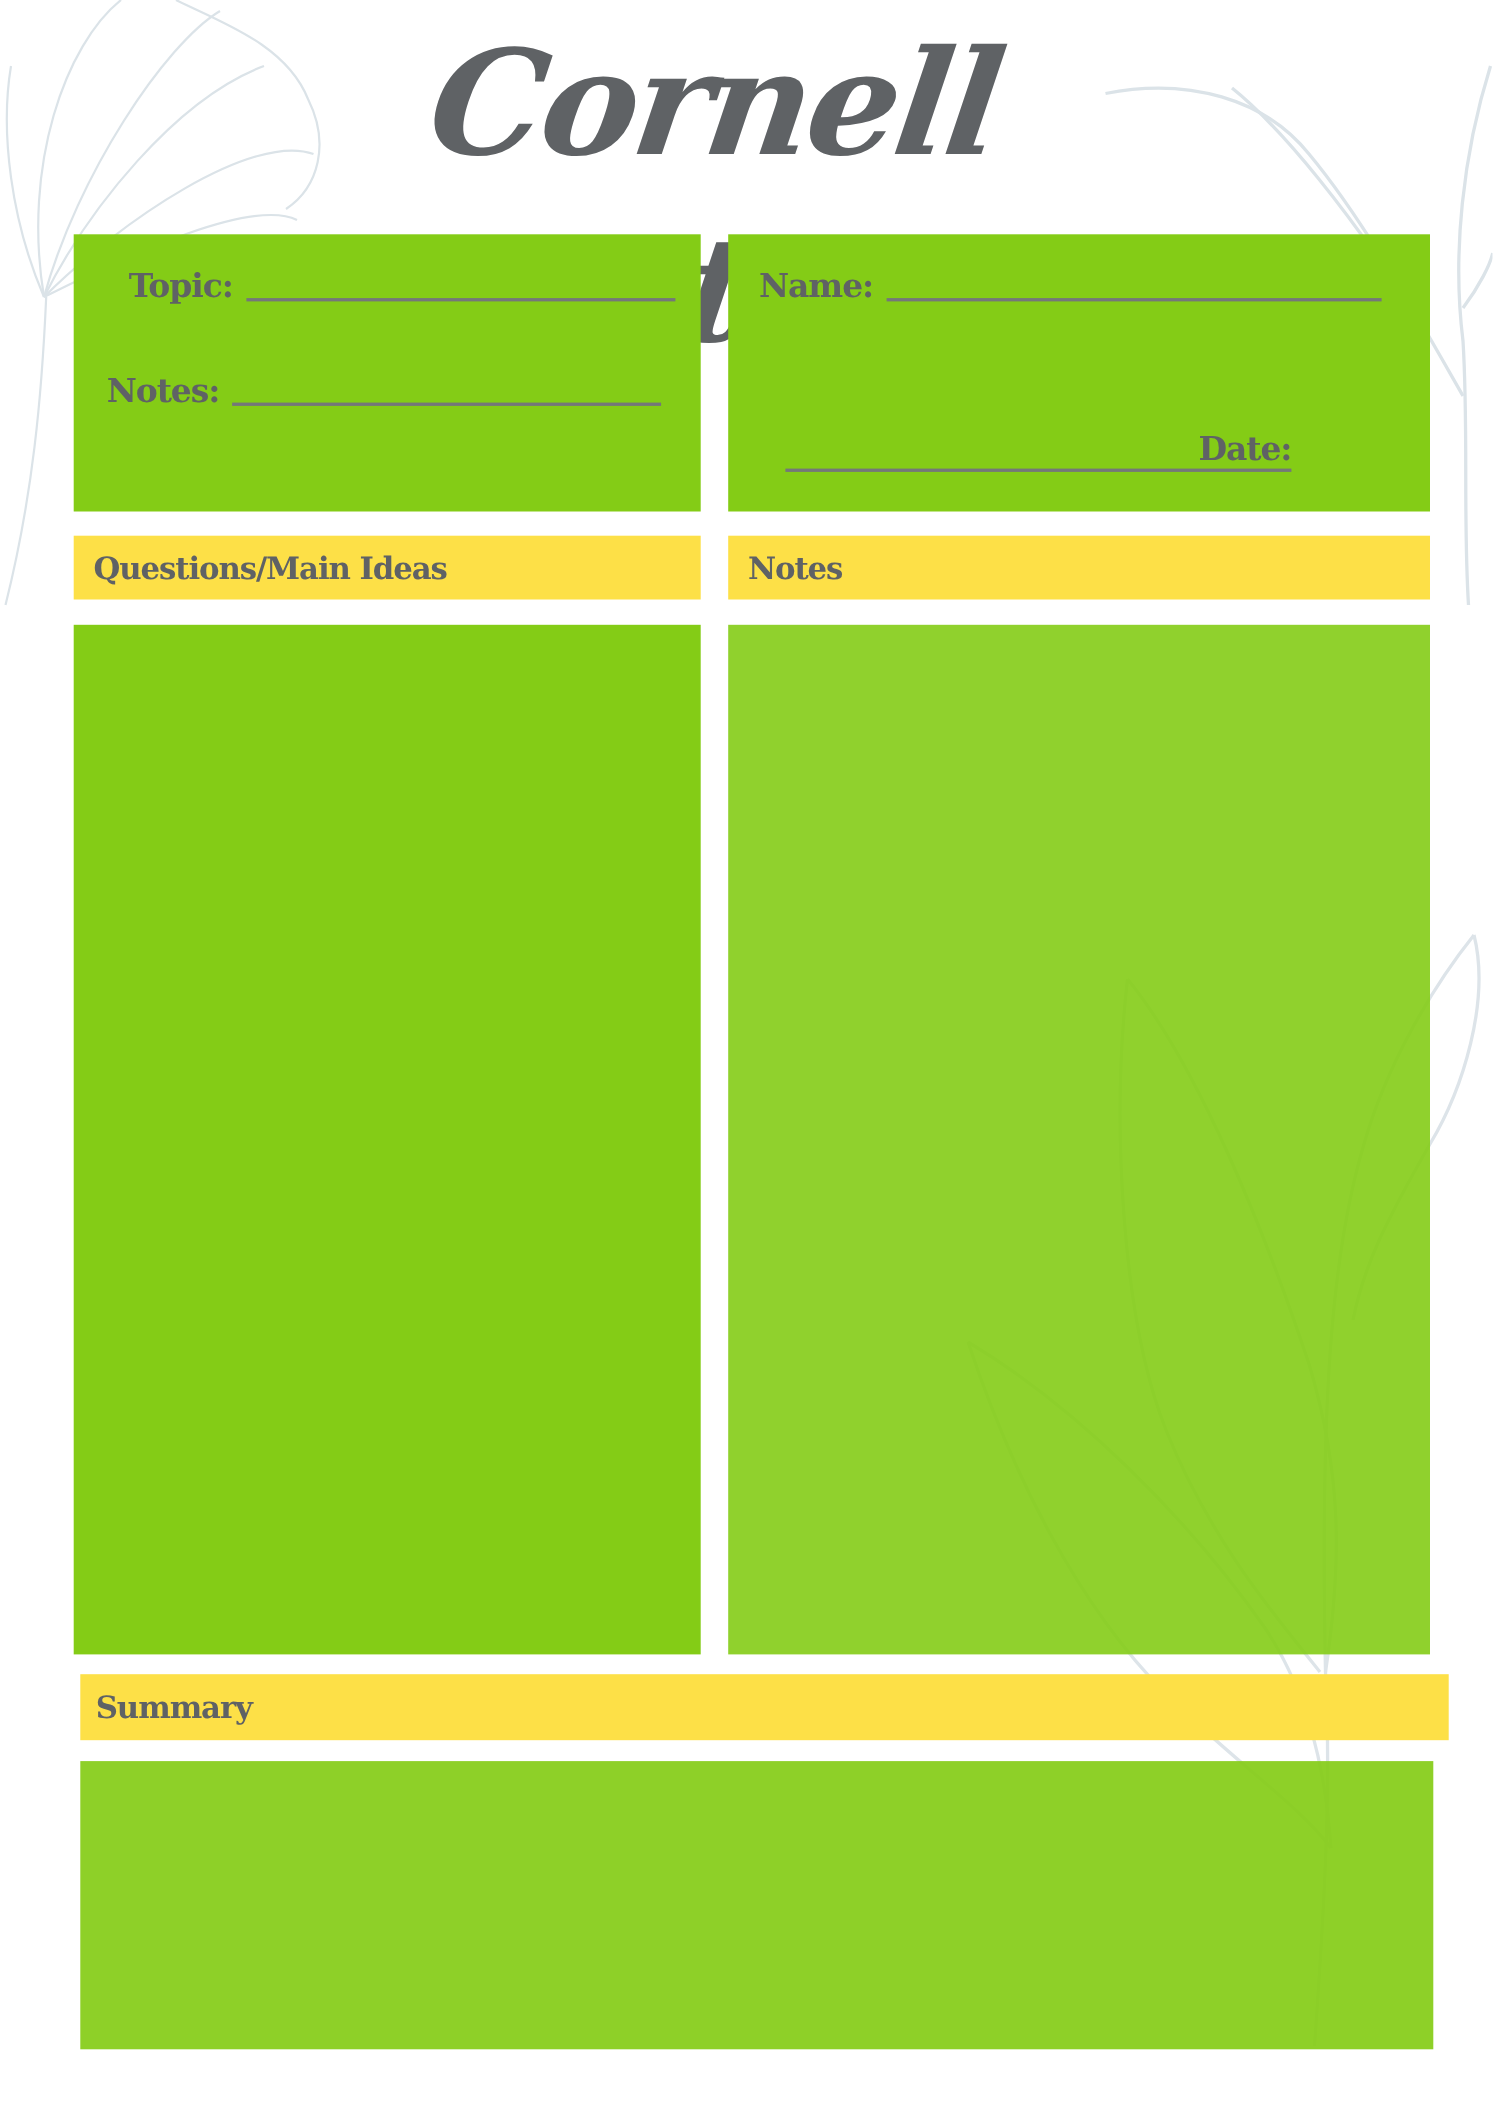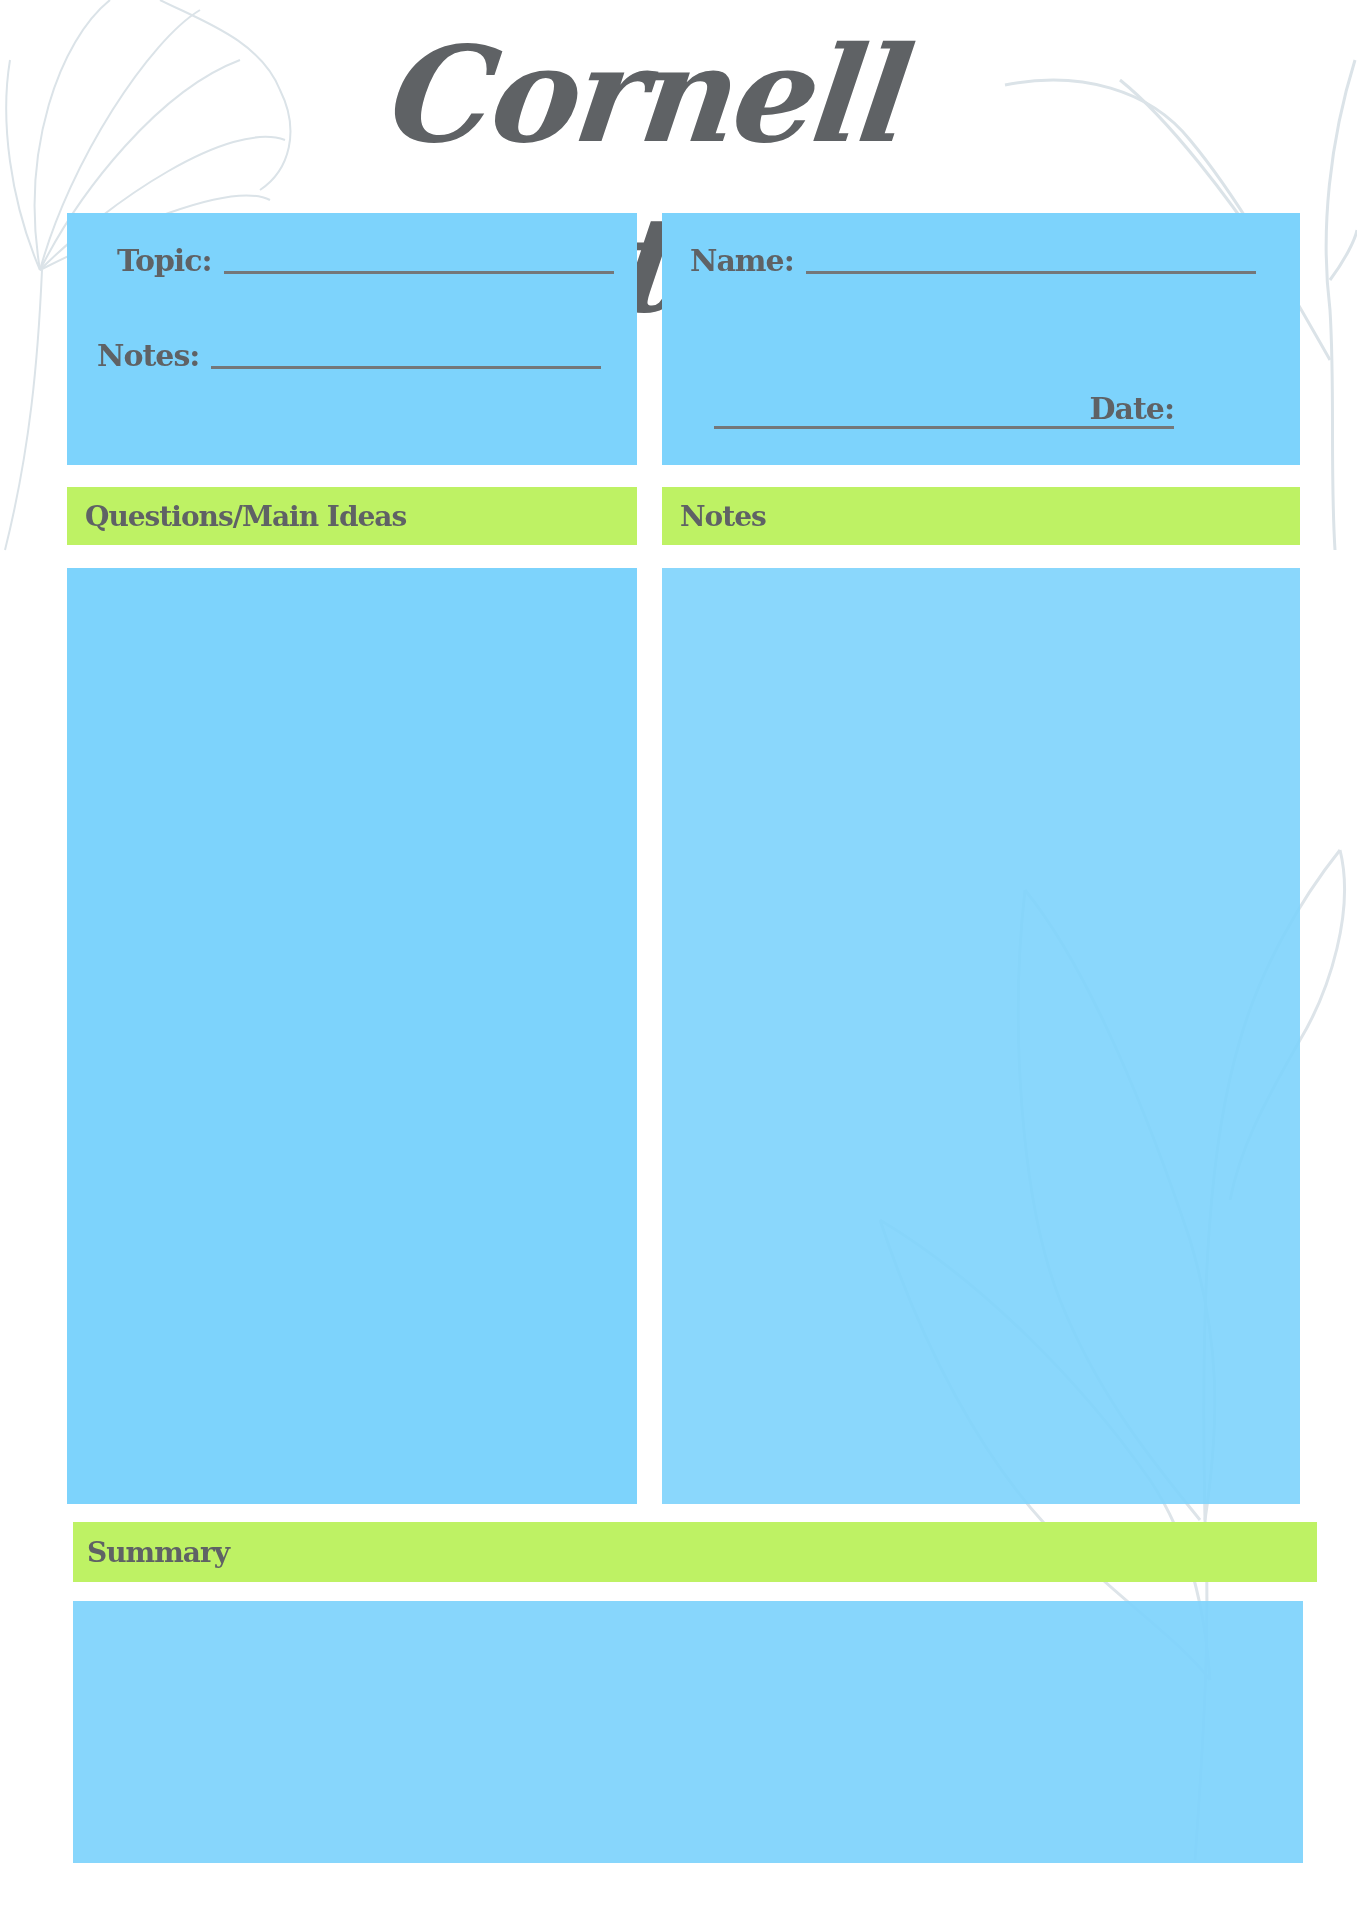--- a/index.html
+++ b/index.html
@@ -10,22 +10,22 @@
     color: #5f6265;
   }
   .deco { position: absolute; pointer-events: none; }
   .title {
     position: absolute; left: 300px; top: 10px; width: 700px; height: 170px;
     text-align: center;
     font-family: "DejaVu Serif", serif; font-style: italic; font-weight: bold;
     font-size: 132px; line-height: 170px; letter-spacing: -4px;
     color: #5f6265; transform: skewX(-8deg);
   }
-  .box { position: absolute; background: #7dd3fc; }
-  .hdr { position: absolute; background: #bef264; }
+  .box { position: absolute; background: #84cc16; }
+  .hdr { position: absolute; background: #fde047; }
   .hdr-label {
     position: absolute; left: 18px; top: 0; height: 100%;
     display: flex; align-items: center;
     font-weight: bold; font-size: 28px; letter-spacing: -1px; color: #5f6265;
   }
   .field { position: absolute; display: flex; align-items: flex-end; }
   .field-label { font-weight: bold; font-size: 30px; letter-spacing: -1px; color: #5f6265; white-space: nowrap; }
   .field-line { height: 0; border-bottom: 3px solid #747779; margin-left: 12px; margin-bottom: 4px; }
 </style>
 </head>

